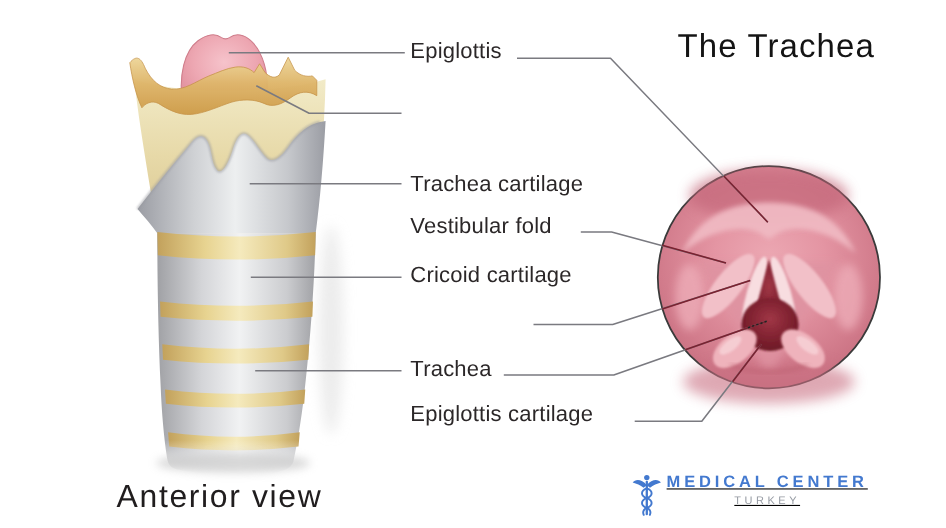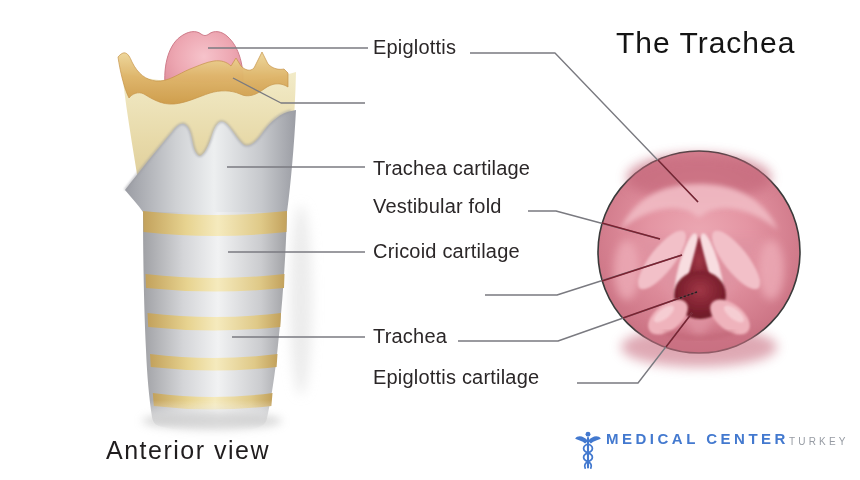--- a/index.html
+++ b/index.html
@@ -10,25 +10,25 @@
   .art{position:absolute;left:0;top:0;}
   .lbl{
     position:absolute;left:373px;transform:translateY(-50%);
     font-size:20px;color:#2b2728;letter-spacing:0.2px;white-space:nowrap;
   }
   .title{
     position:absolute;left:616px;top:26px;font-size:30px;letter-spacing:1px;
     color:#141414;white-space:nowrap;
   }
   .caption{
-    position:absolute;left:106px;top:436px;font-size:25px;letter-spacing:1.5px;
+    position:absolute;left:106px;top:436px;font-size:29px;letter-spacing:1.5px;
     color:#201d1e;white-space:nowrap;
   }
   .logo{position:absolute;left:574px;top:430px;display:flex;align-items:flex-start;}
-  .logo-text{margin-left:4px;display:flex;align-items:flex-end;}
+  .logo-text{margin-left:4px;display:flex;flex-direction:column;align-items:center;text-decoration:underline;}
   .logo-main{font-size:15px;font-weight:700;letter-spacing:3.5px;color:#4379cf;white-space:nowrap;}
   .logo-sub{font-size:10px;font-weight:400;letter-spacing:3.2px;color:#969ba3;margin-top:3px;white-space:nowrap;}
 </style>
 </head>
 <body>
 
 <div class="canvas">
 
   <svg class="art" width="860" height="480" viewBox="0 0 860 480">
     <defs>

